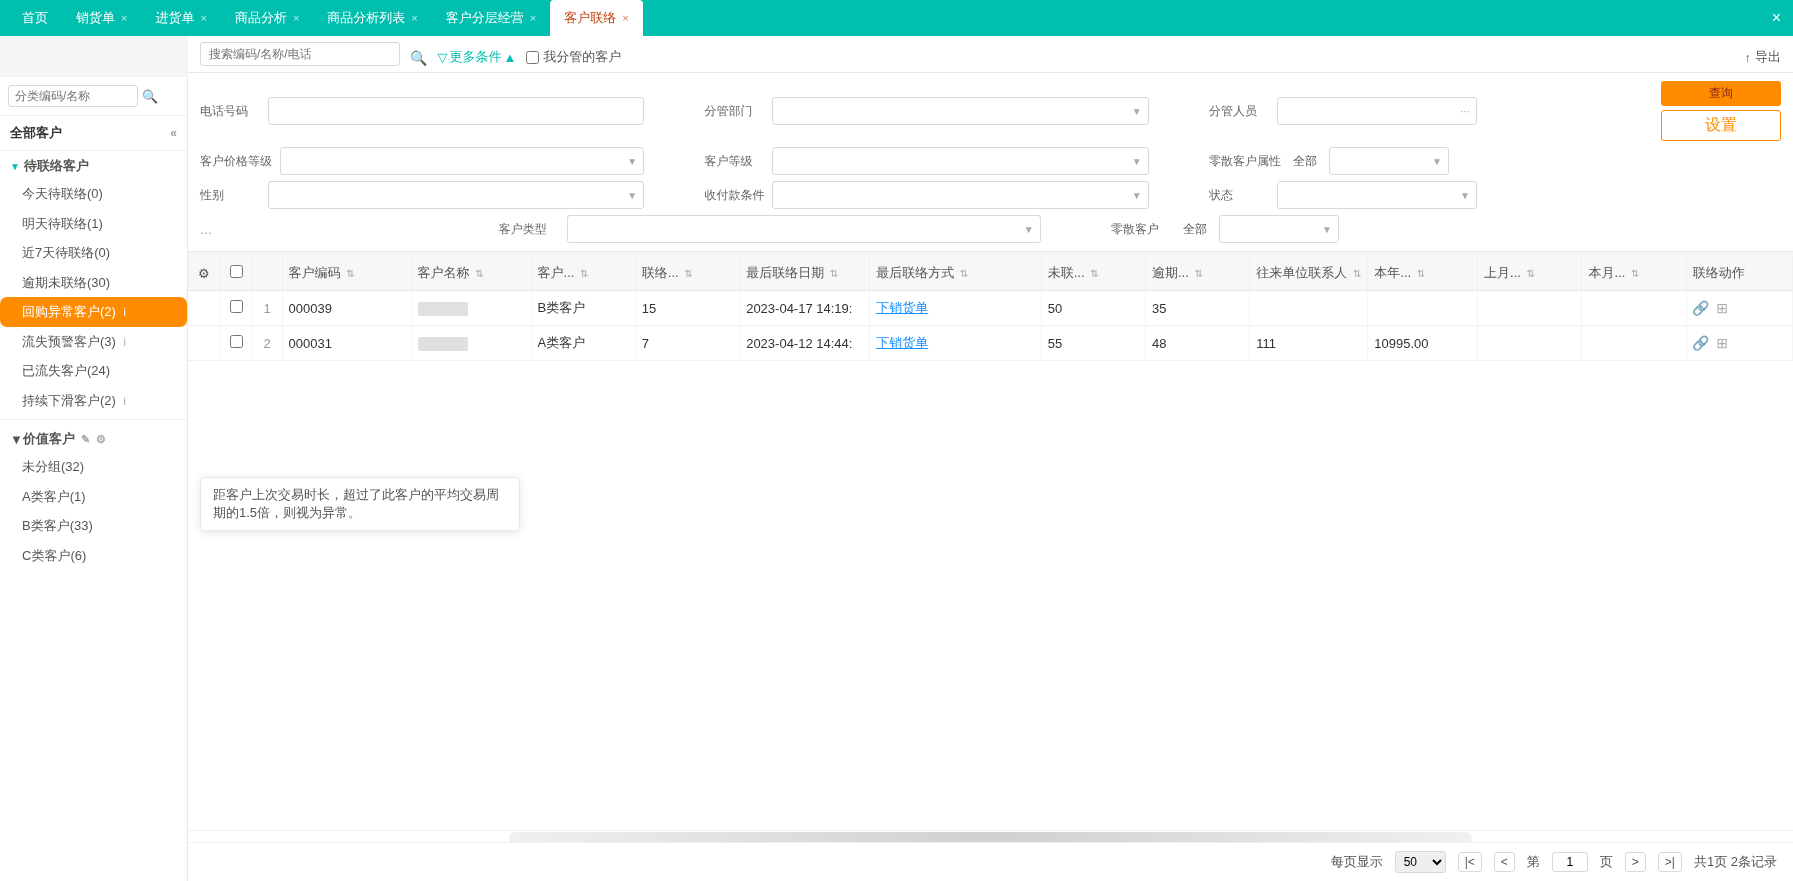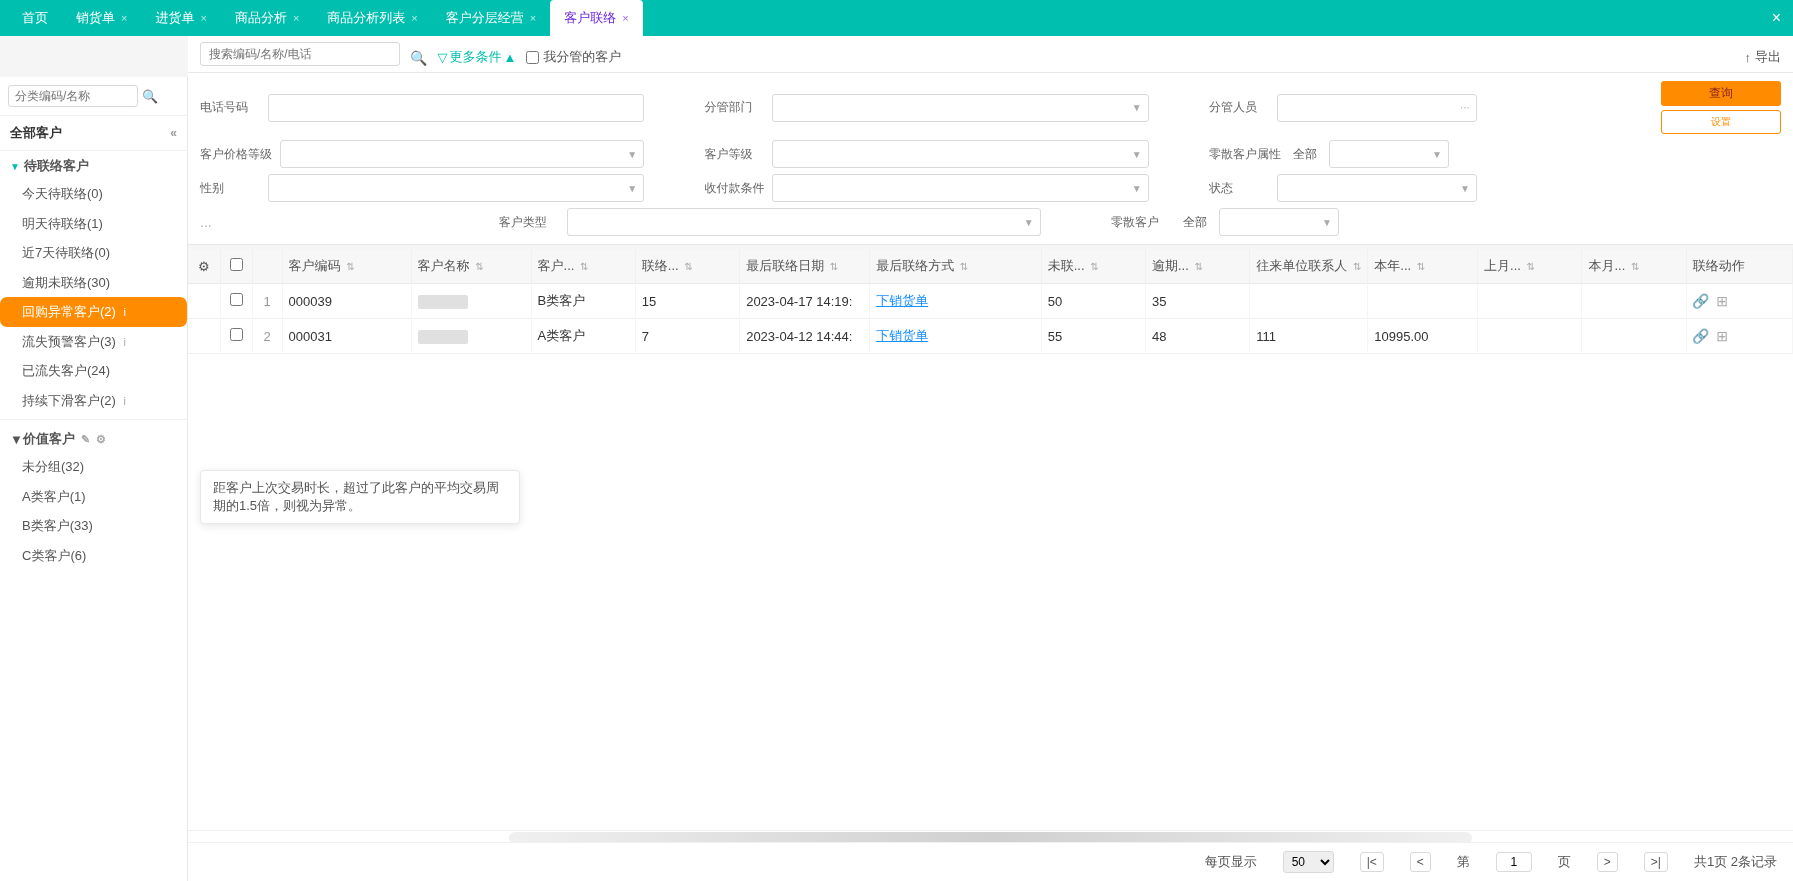--- a/index.html
+++ b/index.html
@@ -20,21 +20,21 @@
       height: 36px;
       display: flex;
       align-items: center;
       cursor: pointer;
       font-size: 13px;
       white-space: nowrap;
       color: #fff;
     }
     .top-nav .nav-item.active {
       background: #fff;
-      color: #6d28d9;
+      color: #c2410c;
       border-radius: 4px 4px 0 0;
     }
     .top-nav .nav-item .close-x {
       margin-left: 6px;
       font-size: 11px;
       opacity: 0.7;
     }
     .top-nav .nav-close-all {
       position: absolute;
       right: 12px;
@@ -260,21 +260,21 @@
       font-size: 12px;
       cursor: pointer;
       white-space: nowrap;
     }
     .btn-settings {
       background: #fff;
       color: #ff8c00;
       border: 1px solid #ff8c00;
       border-radius: 3px;
       padding: 4px 16px;
-      font-size: 10px;
+      font-size: 16px;
       cursor: pointer;
       white-space: nowrap;
     }
     .filter-more-dots {
       color: #aaa;
       cursor: pointer;
       font-size: 14px;
     }
 
     
@@ -344,21 +344,21 @@
     }
 
     
     .pagination-bar {
       background: #fff;
       border-top: 1px solid #f0f0f0;
       padding: 8px 16px;
       display: flex;
       align-items: center;
       justify-content: flex-end;
-      gap: 26px;
+      gap: 12px;
       font-size: 12px;
       color: #555;
     }
     .pagination-bar .page-size-select {
       border: 1px solid #d9d9d9;
       border-radius: 3px;
       padding: 2px 4px;
       font-size: 12px;
     }
     .pagination-bar .page-btn {

